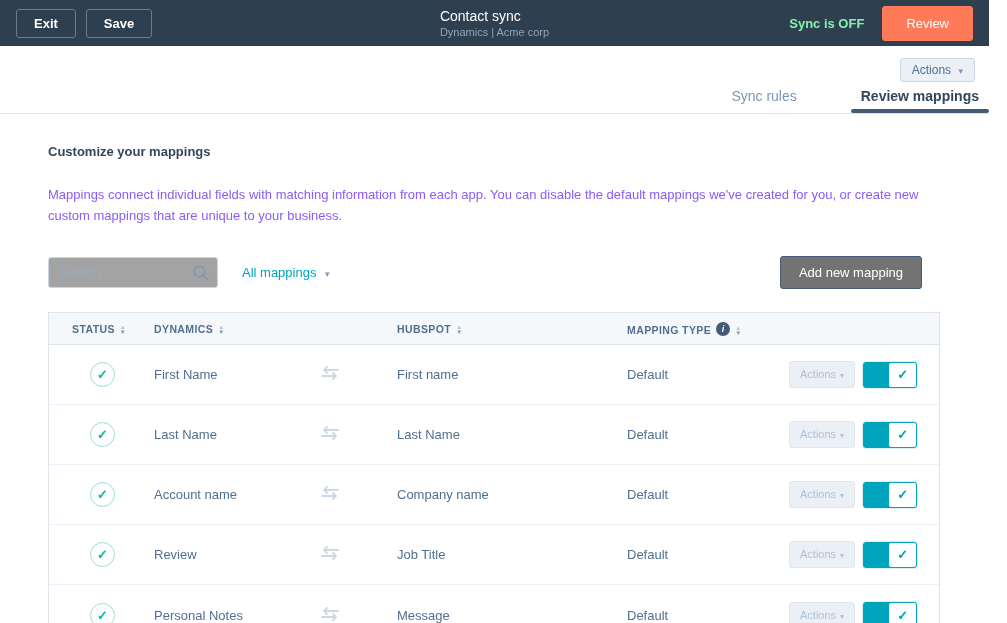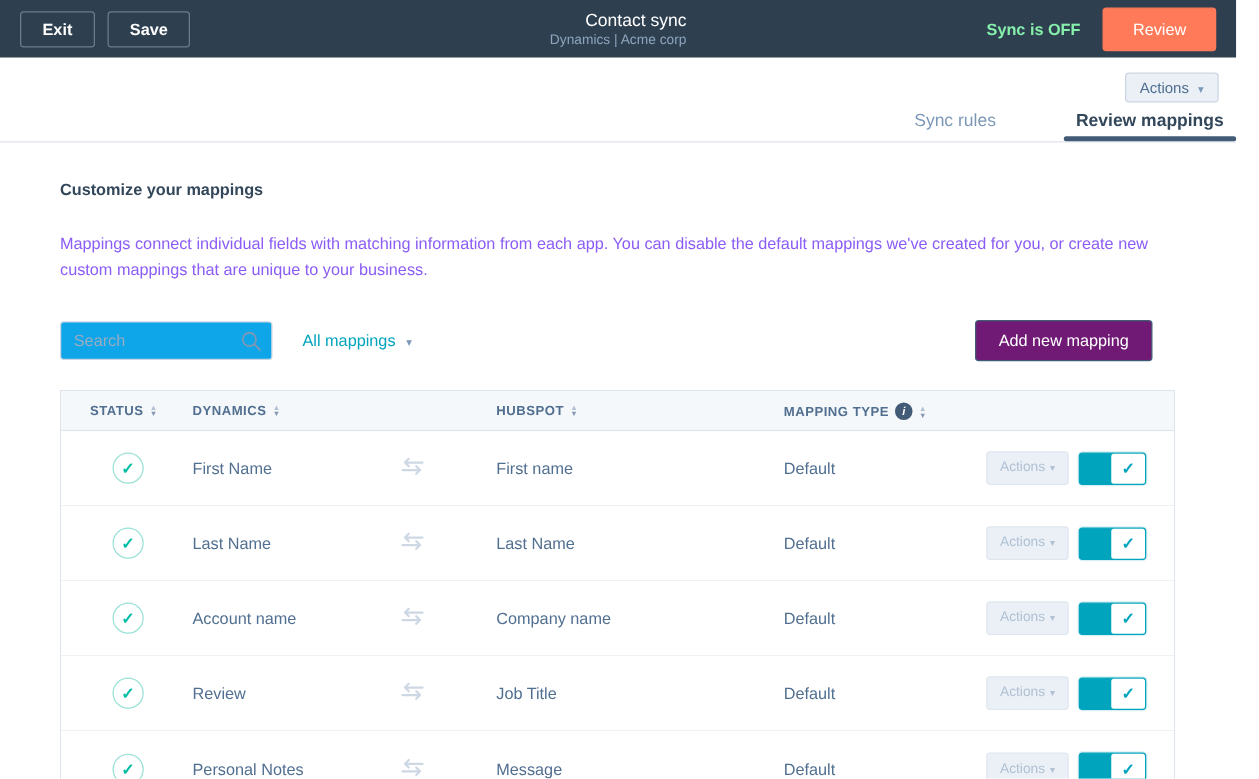--- a/index.html
+++ b/index.html
@@ -18,21 +18,21 @@
     padding:0 16px; position:relative;
   }
   .topbar-left { display:flex; gap:10px; }
   .tb-btn {
     background:transparent; color:#ffffff; border:1px solid #6b7c8d;
     border-radius:3px; font-family:inherit; font-size:13px; font-weight:bold;
     padding:7px 17px; cursor:pointer; line-height:1;
   }
   .topbar-center {
     position:absolute; left:50%; transform:translateX(-50%);
-    text-align:right;
+    text-align:left;
   }
   .tb-title { color:#ffffff; font-size:14px; }
   .tb-subtitle { color:#8da5bd; font-size:11px; margin-top:2px; }
   .topbar-right { margin-left:auto; display:flex; align-items:center; gap:18px; }
   .sync-status { color:#86efac; font-size:13px; font-weight:bold; }
   .review-btn {
     background:#ff7a59; color:#ffffff; border:1px solid #ff7a59;
     border-radius:3px; font-family:inherit; font-size:13px;
     padding:10px 23px; cursor:pointer; line-height:1;
   }
@@ -66,28 +66,28 @@
   .section-heading { font-size:13px; font-weight:bold; color:#33475b; margin-top:30px; }
   .section-desc {
     font-size:13px; color:#8b5cf6; margin-top:25px; line-height:21px; max-width:905px;
   }
 
   .controls-row { display:flex; align-items:center; margin-top:30px; }
   .search-box { position:relative; width:170px; }
   .search-box input {
     width:170px; height:31px; border:1px solid #cbd6e2; border-radius:3px;
     font-family:inherit; font-size:13px; color:#33475b; padding:0 32px 0 10px;
-    outline:none; background:#0ea5e9;
+    outline:none; background:#a3a3a3;
   }
   .search-box input::placeholder { color:#99acc2; }
   .search-icon { position:absolute; right:8px; top:7px; cursor:pointer; }
   .filter { margin-left:24px; font-size:13px; color:#00a4bd; cursor:pointer; }
   .filter .filter-caret { font-size:9px; color:#7c98b6; margin-left:5px; }
   .add-btn {
-    margin-left:auto; background:#701a75; color:#ffffff; border:1px solid #425b76;
+    margin-left:auto; background:#737373; color:#ffffff; border:1px solid #425b76;
     border-radius:3px; font-family:inherit; font-size:13px; padding:9px 18px;
     cursor:pointer; line-height:1;
   }
 
   
   .table { margin-top:23px; border:1px solid #dfe3eb; width:892px; }
   .thead, .trow {
     display:grid;
     grid-template-columns:105px 165px 78px 230px 162px 1fr;
     align-items:center;

